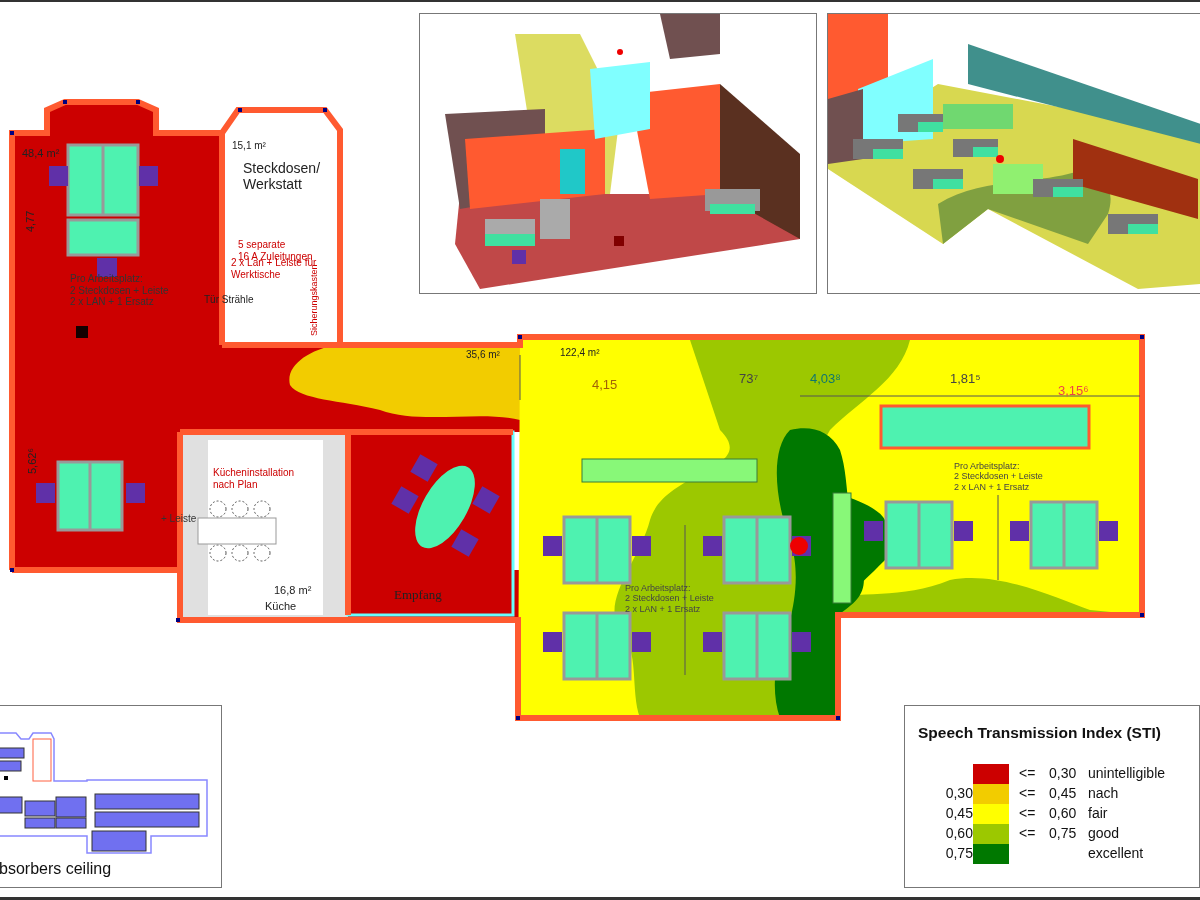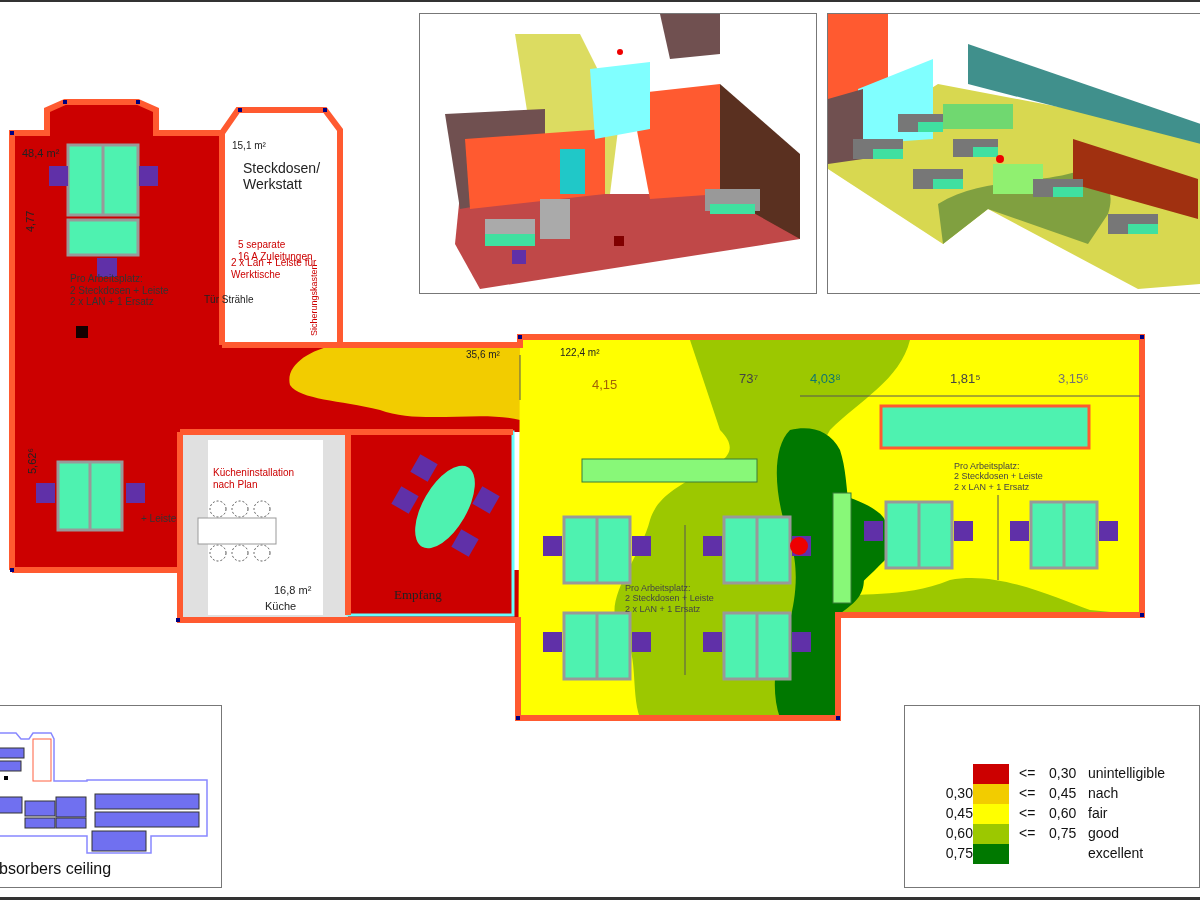--- a/index.html
+++ b/index.html
@@ -154,21 +154,21 @@
 
 <div class="t" style="left:22px;top:147px;text-align:right;">48,4 m²</div>
 <div class="t" style="left:24px;top:232px;transform:rotate(-90deg);transform-origin:left top;">4,77</div>
 <div class="t" style="left:70px;top:273px;font-size:10px;color:#333;">
   <div>Pro Arbeitsplatz:</div>
   <div>2 Steckdosen + Leiste</div>
   <div>2 x LAN + 1 Ersatz</div>
 </div>
 <div class="t" style="left:204px;top:294px;font-size:10px;text-align:center;">Tür Strähle</div>
 <div class="t" style="left:26px;top:474px;transform:rotate(-90deg);transform-origin:left top;">5,62⁶</div>
-<div class="t" style="left:116px;top:513px;font-size:10px;color:#333;padding-left:25px;">+ Leiste</div>
+<div class="t" style="left:136px;top:513px;font-size:10px;color:#333;padding-left:25px;">+ Leiste</div>
 
 <div class="t" style="left:232px;top:140px;font-size:10px;">15,1 m²</div>
 <div class="t" style="left:243px;top:160px;font-size:14px;">
   <div>Steckdosen/</div>
   <div>Werkstatt</div>
 </div>
 <div class="t red" style="left:238px;top:223px;font-size:10px;margin-top:16px;">
   <div>5 separate</div>
   <div>16 A Zuleitungen</div>
 </div>
@@ -177,21 +177,21 @@
   <div>Werktische</div>
 </div>
 <div class="t red" style="left:309px;top:336px;font-size:9px;transform:rotate(-90deg);transform-origin:left top;">Sicherungskasten</div>
 
 <div class="t" style="left:466px;top:349px;font-size:10px;">35,6 m²</div>
 <div class="t" style="left:532px;top:347px;font-size:10px;margin-left:28px;">122,4 m²</div>
 <div class="t" style="left:592px;top:378px;font-size:13px;color:#a16207;">4,15</div>
 <div class="t" style="left:700px;top:372px;font-size:13px;color:#444;margin-left:39px;">73⁷</div>
 <div class="t" style="left:810px;top:372px;font-size:13px;color:#0f766e;">4,03⁸</div>
 <div class="t" style="left:950px;top:372px;font-size:13px;color:#444;">1,81⁵</div>
-<div class="t" style="left:1058px;top:372px;font-size:13px;color:#737373;">3,15⁶</div>
+<div class="t" style="left:1058px;top:384px;font-size:13px;color:#ef4444;">3,15⁶</div>
 
 <div class="t" style="left:954px;top:461px;font-size:9px;color:#444;">
   <div>Pro Arbeitsplatz:</div>
   <div>2 Steckdosen + Leiste</div>
   <div>2 x LAN + 1 Ersatz</div>
 </div>
 <div class="t" style="left:625px;top:583px;font-size:9px;color:#444;">
   <div>Pro Arbeitsplatz:</div>
   <div>2 Steckdosen + Leiste</div>
   <div>2 x LAN + 1 Ersatz</div>
@@ -271,20 +271,21 @@
     <rect x="57" y="112" width="30" height="10" fill="#7070f0" stroke="#333"></rect>
     <rect x="96" y="88" width="104" height="15" fill="#7070f0" stroke="#333"></rect>
     <rect x="96" y="106" width="104" height="15" fill="#7070f0" stroke="#333"></rect>
     <rect x="93" y="125" width="54" height="20" fill="#7070f0" stroke="#333"></rect>
     <rect x="5" y="70" width="4" height="4" fill="#000"></rect>
   </svg>
   <div class="inset-caption">bsorbers ceiling</div>
 </div>
 
 <div class="panel" style="left:904px;top:705px;width:294px;height:181px;">
+  <div class="legend-title">Speech Transmission Index (STI)</div>
   <div class="legend-row" style="top:58px;">
     <span class="lo"></span>
     <span class="sw" style="background:#cc0000;"></span>
     <span class="le">&lt;=</span>
     <span class="hi">0,30</span>
     <span class="lab">unintelligible</span>
   </div>
   <div class="legend-row" style="top:78px;">
     <span class="lo">0,30 &lt;</span>
     <span class="sw" style="background:#f2cc00;"></span>

